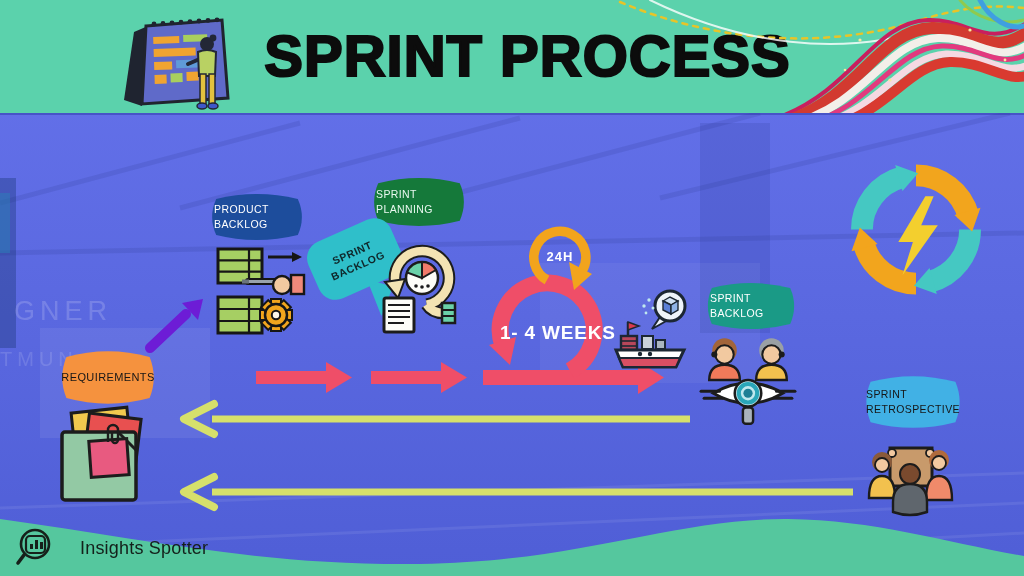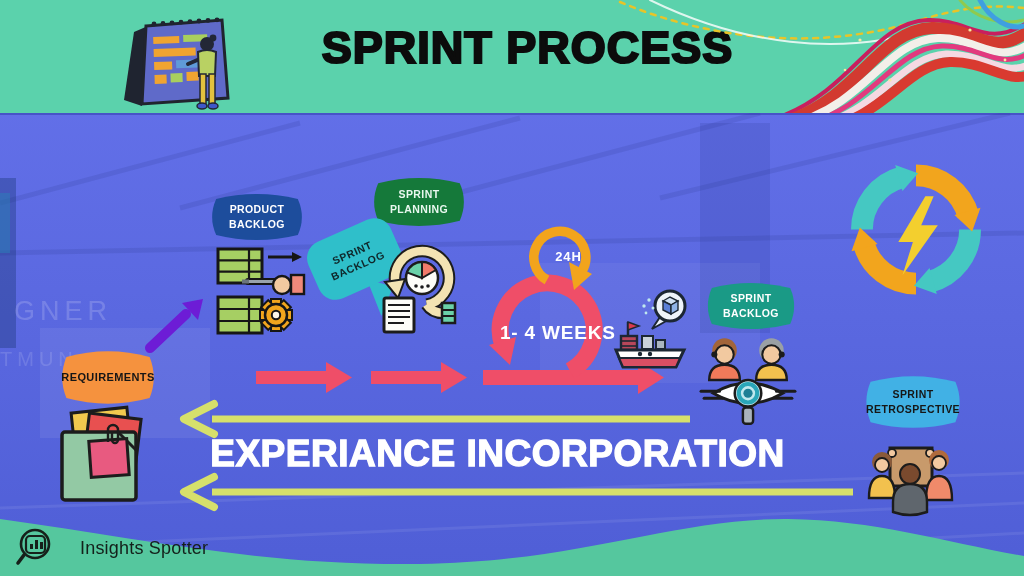--- a/index.html
+++ b/index.html
@@ -6,47 +6,47 @@
   .stage{position:relative;width:1024px;height:576px;overflow:hidden;
          font-family:"Liberation Sans",sans-serif;
          background:linear-gradient(180deg,var(--bg-hi) 0%,var(--bg) 55%,var(--bg-lo) 100%);}
   .abs{position:absolute;}
   svg{display:block;}
 
   
   .banner{position:absolute;left:0;top:0;width:1024px;height:113px;background:var(--banner);
           box-shadow:0 2px 0 rgba(40,50,160,.45);}
   .title{position:absolute;left:245px;top:22px;width:565px;text-align:center;
-         font-size:45px;font-weight:bold;letter-spacing:1px;color:#0c0c0c;
+         font-size:58px;font-weight:bold;letter-spacing:1px;color:#0c0c0c;
          -webkit-text-stroke:2.2px #0c0c0c;white-space:nowrap;}
 
   
   .bg-word{position:absolute;color:#ffffff;font-weight:normal;letter-spacing:5px;}
   .bg-word.w1{left:14px;top:296px;font-size:27px;opacity:.17;}
   .bg-word.w2{left:0px;top:348px;font-size:20px;opacity:.13;}
 
   
   .pillbox{position:absolute;}
   .pillbox svg{position:absolute;inset:0;width:100%;height:100%;overflow:visible;}
   .pillbox path{fill:var(--fill);}
   .pillbox .lbl{position:relative;display:flex;align-items:center;justify-content:center;
-      width:100%;height:100%;text-align:center;color:var(--txt);font-weight:bold;
+      width:100%;height:100%;color:var(--txt);font-weight:normal;
       font-size:10.5px;line-height:1.4;letter-spacing:.4px;padding:0 8px;box-sizing:border-box;}
 
   
   .bubble{position:absolute;left:308px;top:224px;width:120px;height:110px;}
   .bubble-body{position:absolute;left:2px;top:4px;width:90px;height:62px;background:var(--fill);
       border-radius:18px;transform:rotate(-24deg);display:flex;align-items:center;justify-content:center;}
   .bubble-body span{color:var(--txt);font-weight:bold;font-size:10.5px;letter-spacing:.6px;
       text-align:center;line-height:1.35;}
   .bubble-tail{position:absolute;left:58px;top:54px;width:28px;height:38px;background:var(--fill);
       clip-path:polygon(10% 0,100% 26%,48% 100%);transform:rotate(-6deg);}
 
   
-  .loop-lbl{position:absolute;color:#fff;font-weight:bold;text-align:right;}
+  .loop-lbl{position:absolute;color:#fff;font-weight:bold;text-align:center;}
   .lbl-24h{left:538px;top:249px;width:44px;font-size:13px;letter-spacing:1px;}
   .lbl-weeks{left:500px;top:322px;width:95px;font-size:19px;letter-spacing:.8px;white-space:nowrap;}
   .incorporation{position:absolute;left:185px;top:433px;width:625px;text-align:center;
       font-size:37px;font-weight:bold;color:#ffffff;letter-spacing:.5px;white-space:nowrap;
       -webkit-text-stroke:1.3px #ffffff;}
 
   
   .arrows{position:absolute;left:0;top:113px;width:1024px;height:463px;}
   .arrows svg{width:100%;height:100%;}
   .red-fill{fill:var(--red);}
@@ -394,21 +394,20 @@
     <polygon points="77,28 62,45 55,20" fill="#45c8c2"></polygon>
     <polygon points="129,84 137,61 112,68" fill="#f2a51d"></polygon>
     <polygon points="73,136 95,144 88,119" fill="#45c8c2"></polygon>
     <polygon points="21,80 13,103 38,96" fill="#f2a51d"></polygon>
     <polygon points="84,50 58,94 72,94 62,126 96,78 80,78 92,50" fill="#f3cf2e"></polygon>
   </svg>
 
   <div class="loop-lbl lbl-24h">24H</div>
   <div class="loop-lbl lbl-weeks">1- 4 WEEKS</div>
 
-  <div class="incorporation">EXPERIANCE INCORPORATION</div>
 
   <svg class="wave" viewBox="0 0 1024 71" preserveAspectRatio="none">
     <path d="M0,14 C140,33 260,61 420,59 C580,57 676,13 788,14 C876,15 948,38 1024,51 L1024,71 L0,71 Z" fill="var(--wave)"></path>
   </svg>
 
   <div class="logo">
     <svg width="44" height="42" viewBox="0 0 44 42">
       <circle cx="21" cy="17" r="14" fill="none" stroke="#16201a" stroke-width="2.6"></circle>
       <rect x="12" y="9" width="19" height="17" rx="4" fill="none" stroke="#16201a" stroke-width="2.2"></rect>
       <rect x="16" y="17" width="3" height="5" fill="#16201a"></rect>

